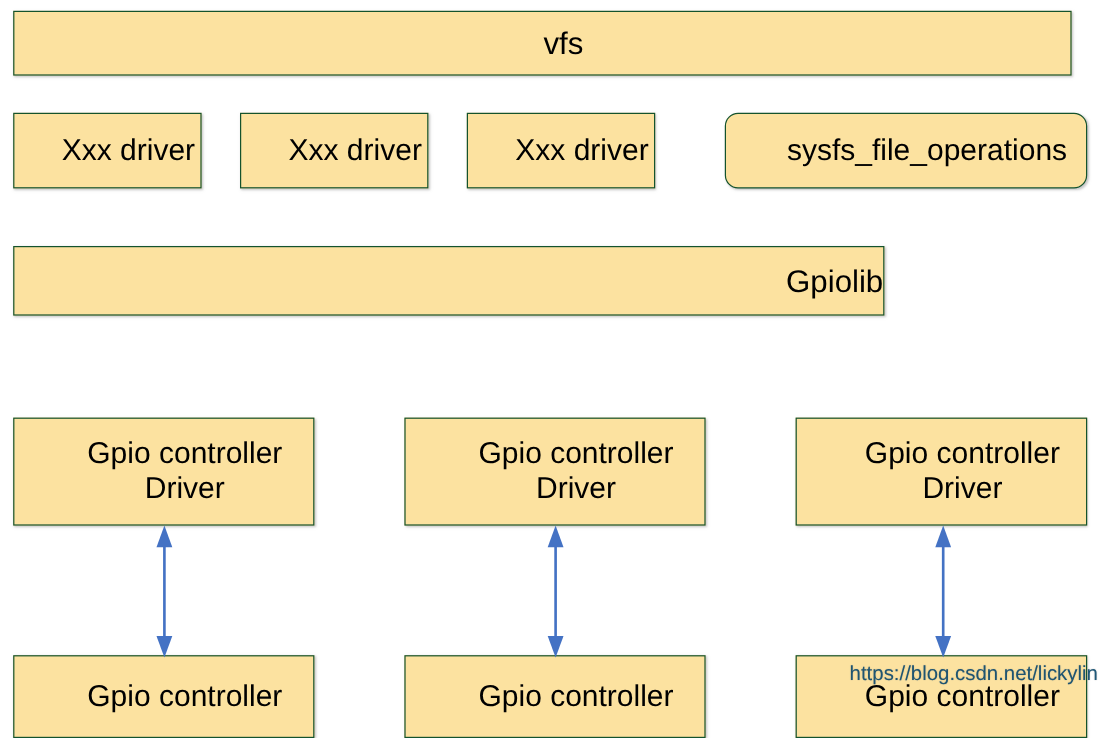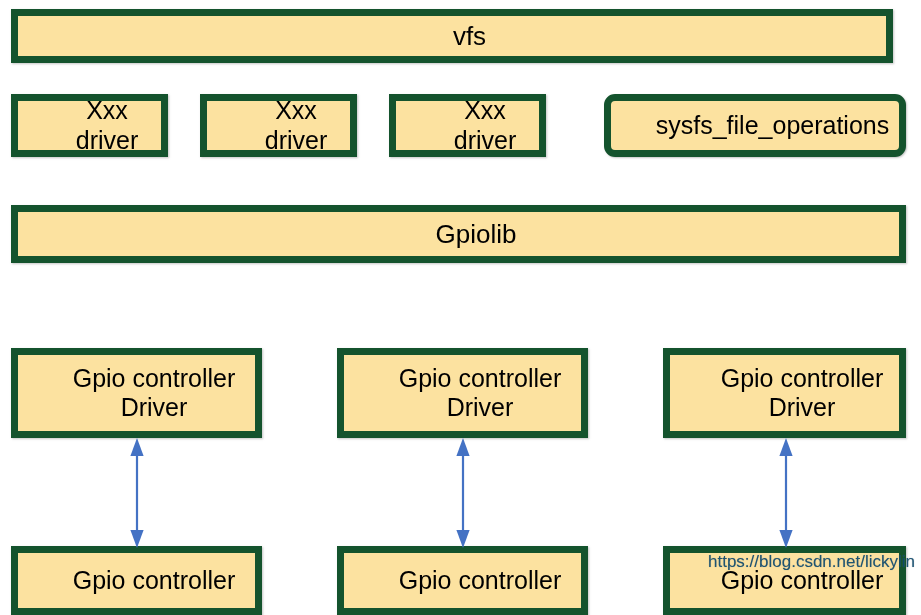--- a/index.html
+++ b/index.html
@@ -20,39 +20,39 @@
     position: absolute;
     left: 0;
     top: 0;
     width: 921px;
     height: 615px;
   }
   .node {
     position: absolute;
     box-sizing: border-box;
     background: #FCE2A0;
-    border: 7px solid #14532d;
+    border: 1px solid #14532d;
     box-shadow: 1px 1px 2px rgba(150,150,150,0.55);
     display: flex;
     align-items: center;
     justify-content: center;
     text-align: center;
     color: #000000;
     line-height: 1.18;
     white-space: pre-line;
     letter-spacing: 0px;
     font-weight: 400;
     padding-left: 35px;
   }
   .node.vfs        { left: 11px;  top: 9px;   width: 882px; height: 54px;  font-size: 26px; }
   .node.drv1       { left: 11px;  top: 94px;  width: 157px; height: 63px;  font-size: 25px; }
   .node.drv2       { left: 200px; top: 94px;  width: 157px; height: 63px;  font-size: 25px; }
   .node.drv3       { left: 389px; top: 94px;  width: 157px; height: 63px;  font-size: 25px; }
   .node.sysfs      { left: 604px; top: 94px;  width: 302px; height: 63px;  font-size: 25px; border-radius: 11px; }
-  .node.gpiolib    { left: 11px;  top: 205px; width: 895px; height: 58px;  font-size: 26px; }
+  .node.gpiolib    { left: 11px;  top: 205px; width: 726px; height: 58px;  font-size: 26px; justify-content: flex-end; }
 
   .node.ctrldrv1   { left: 11px;  top: 348px; width: 251px; height: 90px;  font-size: 25px; }
   .node.ctrldrv2   { left: 337px; top: 348px; width: 251px; height: 90px;  font-size: 25px; }
   .node.ctrldrv3   { left: 663px; top: 348px; width: 243px; height: 90px;  font-size: 25px; }
 
   .node.ctrl1      { left: 11px;  top: 546px; width: 251px; height: 69px;  font-size: 25px; }
   .node.ctrl2      { left: 337px; top: 546px; width: 251px; height: 69px;  font-size: 25px; }
   .node.ctrl3      { left: 663px; top: 546px; width: 243px; height: 69px;  font-size: 25px; }
 
   .connector {

